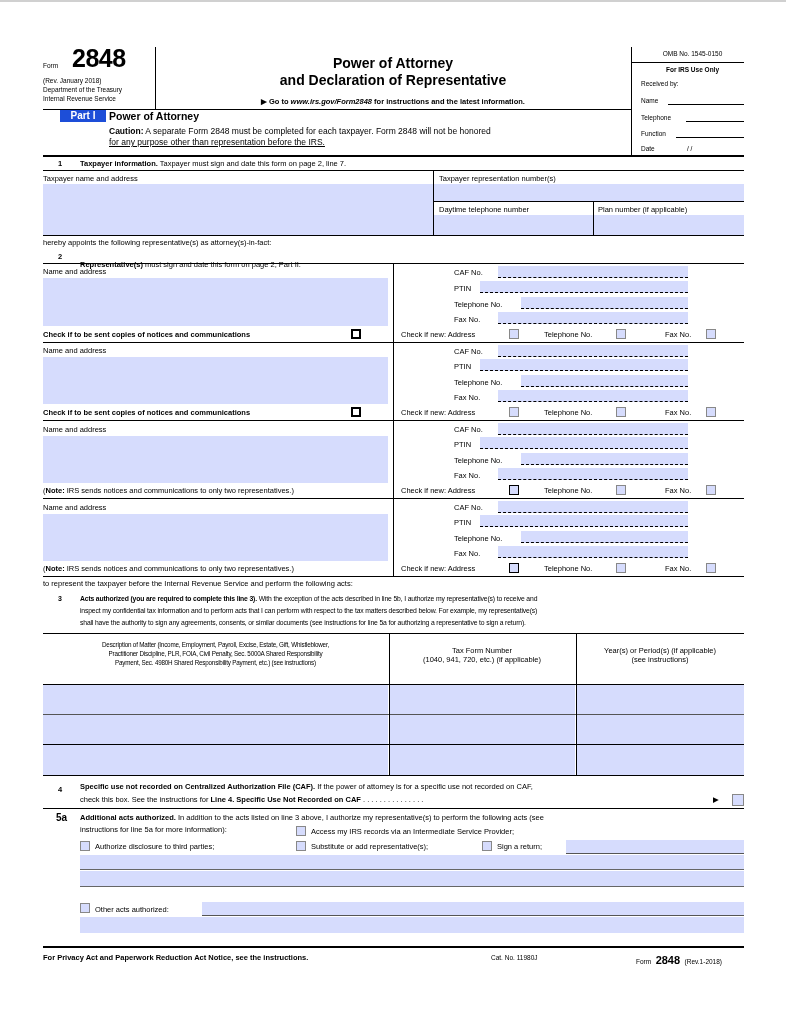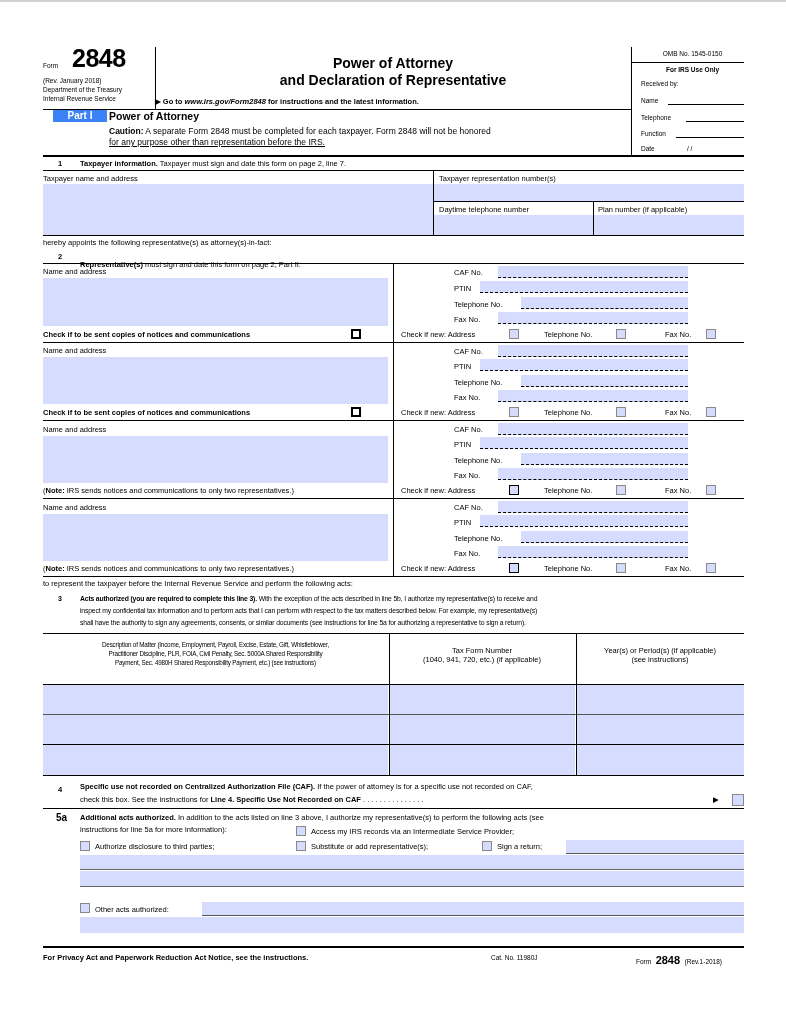--- a/index.html
+++ b/index.html
@@ -30,40 +30,40 @@
 <div>
   <span class="abs t6" style="left:43px;top:62px;">Form</span>
   <span class="abs b" style="left:72px;top:44px;font-size:25px;line-height:28px;letter-spacing:-0.5px;">2848</span>
   <span class="abs t6" style="left:43px;top:77px;">(Rev. January 2018)</span>
   <span class="abs t6" style="left:43px;top:86px;">Department of the Treasury</span>
   <span class="abs t6" style="left:43px;top:95px;">Internal Revenue Service</span>
   <div class="vl" style="left:155px;top:47px;height:62px;"></div>
 
   <div class="abs b" style="left:155px;width:476px;top:55px;text-align:center;font-size:14px;line-height:17px;">Power of Attorney</div>
   <div class="abs b" style="left:155px;width:476px;top:72px;text-align:center;font-size:14px;line-height:17px;">and Declaration of Representative</div>
-  <div class="abs t7 b nowrap" style="left:155px;width:476px;top:97px;text-align:left;"><span>▶ Go to </span><span class="i">www.irs.gov/Form2848</span><span> for instructions and the latest information.</span></div>
+  <div class="abs t7 b nowrap" style="left:155px;width:476px;top:97px;text-align:center;"><span>▶ Go to </span><span class="i">www.irs.gov/Form2848</span><span> for instructions and the latest information.</span></div>
 
   <div class="vl" style="left:631px;top:47px;height:108px;"></div>
   <div class="abs t6" style="left:640px;top:50px;width:105px;text-align:center;">OMB No. 1545-0150</div>
   <div class="hl" style="left:631px;top:62px;width:113px;"></div>
   <div class="abs t6 b" style="left:640px;top:66px;width:105px;text-align:center;">For IRS Use Only</div>
   <div class="abs t6" style="left:641px;top:80px;">Received by:</div>
   <div class="abs t6" style="left:641px;top:97px;">Name</div>
   <div class="uline" style="left:668px;top:104px;width:76px;"></div>
   <div class="abs t6" style="left:641px;top:114px;">Telephone</div>
   <div class="uline" style="left:686px;top:121px;width:58px;"></div>
   <div class="abs t6" style="left:641px;top:130px;">Function</div>
   <div class="uline" style="left:676px;top:137px;width:68px;"></div>
   <div class="abs t6" style="left:641px;top:145px;">Date</div>
   <div class="abs t6" style="left:687px;top:145px;">/       /</div>
 </div>
 
 <div class="hl" style="left:43px;top:109px;width:588px;"></div>
 
-<div class="abs b" style="left:53px;top:110px;width:54px;height:12px;background:#3b82f6;color:#fff;font-size:10px;line-height:12px;text-align:center;">Part I</div>
+<div class="abs b" style="left:60px;top:110px;width:46px;height:12px;background:#1d4ed8;color:#fff;font-size:10px;line-height:12px;text-align:center;">Part I</div>
 <div class="abs b" style="left:109px;top:110px;font-size:10.5px;line-height:12px;">Power of Attorney</div>
 <div class="abs t8 nowrap" style="left:109px;top:126px;"><span class="b">Caution:</span><span> A separate Form 2848 must be completed for each taxpayer. Form 2848 will not be honored</span></div>
 <div class="abs t8 nowrap" style="left:109px;top:137px;text-decoration:underline;">for any purpose other than representation before the IRS.</div>
 
 <div class="hl2" style="left:43px;top:155px;width:701px;"></div>
 
 <div class="abs t7 nowrap" style="left:58px;top:159px;"><span class="b">1</span></div>
 <div class="abs t7 nowrap" style="left:80px;top:159px;"><span class="b">Taxpayer information.</span><span> Taxpayer must sign and date this form on page 2, line 7.</span></div>
 <div class="hl" style="left:43px;top:170px;width:701px;"></div>
 

